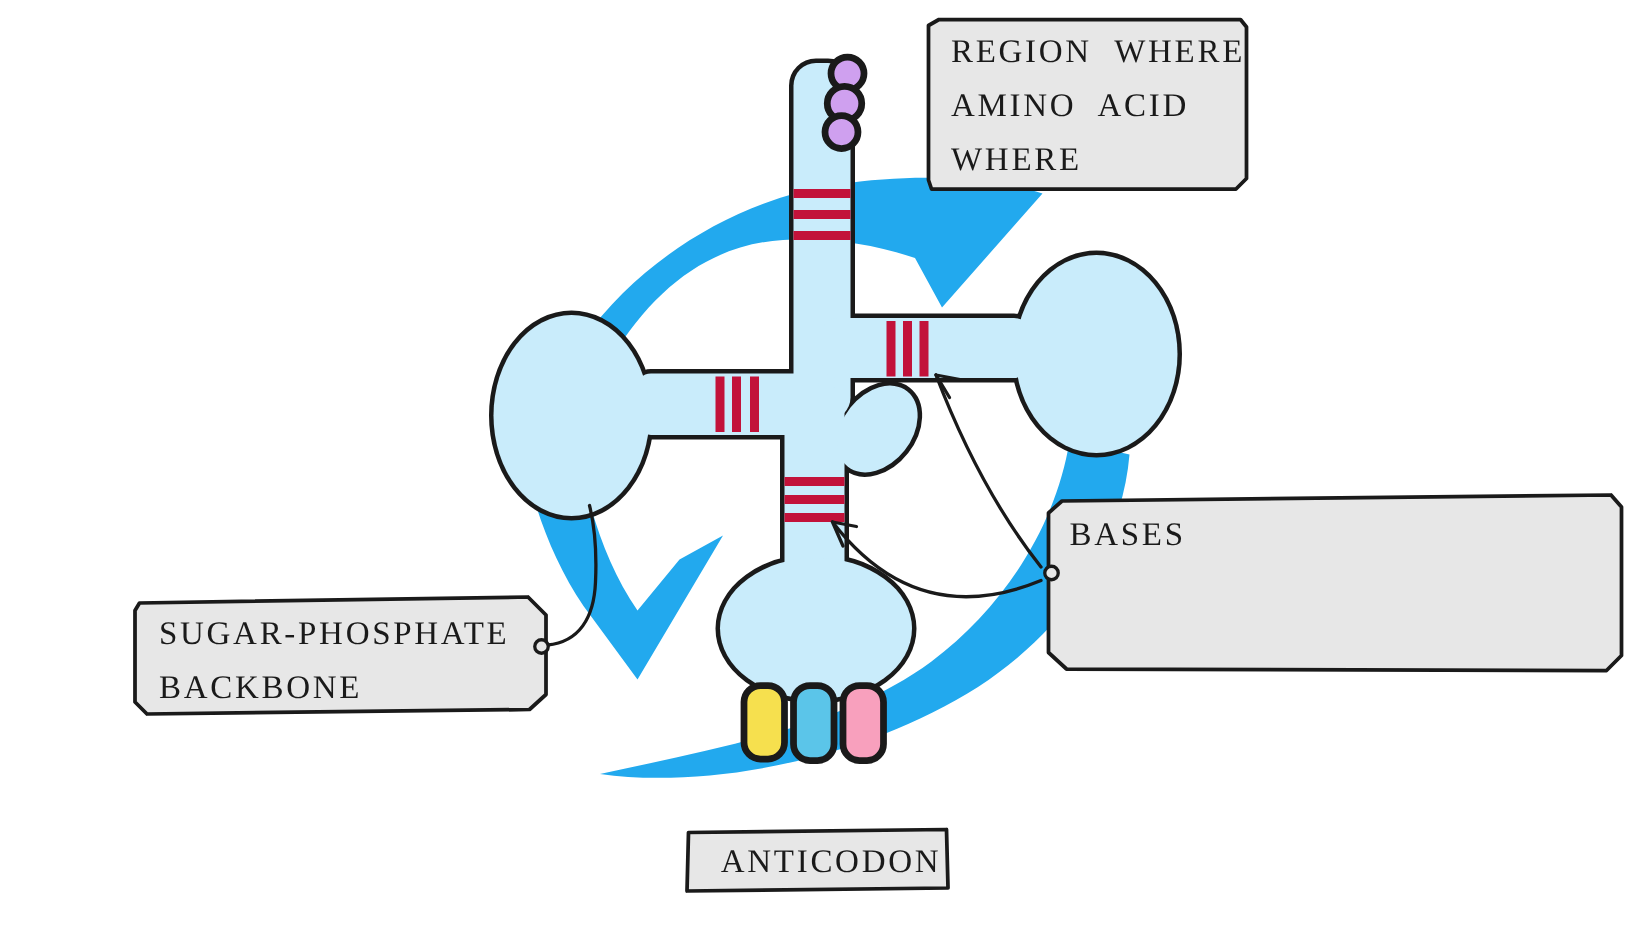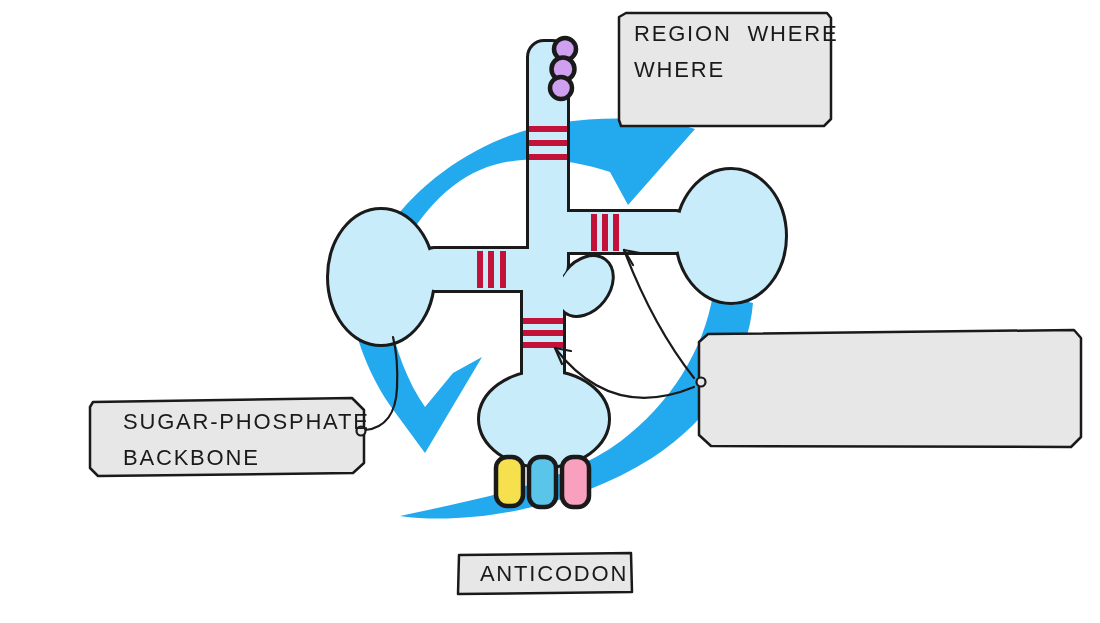--- a/index.html
+++ b/index.html
@@ -1,17 +1,17 @@
 <!DOCTYPE html>
 <html><head>
 <meta charset="utf-8">
 <style>
   html,body{margin:0;padding:0;background:#ffffff;}
   #stage{position:relative;width:1100px;height:623px;overflow:hidden;background:#ffffff;
-         font-family:Liberation Sans, sans-serif;}
+         font-family:Liberation Serif, serif;}
   #art{position:absolute;left:0;top:0;width:1100px;height:623px;}
   .plate-text{position:absolute;font-weight:500;font-size:22px;letter-spacing:1.8px;
               word-spacing:8px;line-height:36px;color:#1a1a1a;white-space:nowrap;}
   .plate-text--anticodon{width:192px;text-align:center;}
 </style>
 </head>
 <body>
 
 <div id="stage">
 
@@ -109,27 +109,29 @@
         <polygon points="93,402 352,398 364,410 364,463 353,473 98,476 90,468 90,407"></polygon>
         <polygon points="459,555 631,553 632,592 458,594"></polygon>
         <circle cx="701" cy="382" r="4.5" stroke-width="2.2"></circle>
         <circle cx="361" cy="431" r="4.5" stroke-width="2.2"></circle>
       </g>
     </g>
   </svg>
 
   <div class="plate-text" style="left:634px;top:16px">
     <div>REGION WHERE</div>
+    <div>AMINO ACID</div>
     <div>WHERE</div>
   </div>
 
   <div class="plate-text" style="left:713px;top:338px">
+    <div>BASES</div>
   </div>
 
-  <div class="plate-text" style="left:123px;top:404px">
+  <div class="plate-text" style="left:106px;top:404px">
     <div>SUGAR-PHOSPHATE</div>
     <div>BACKBONE</div>
   </div>
 
   <div class="plate-text plate-text--anticodon" style="left:458px;top:556px">
     <div>ANTICODON</div>
   </div>
 
 </div>
 

